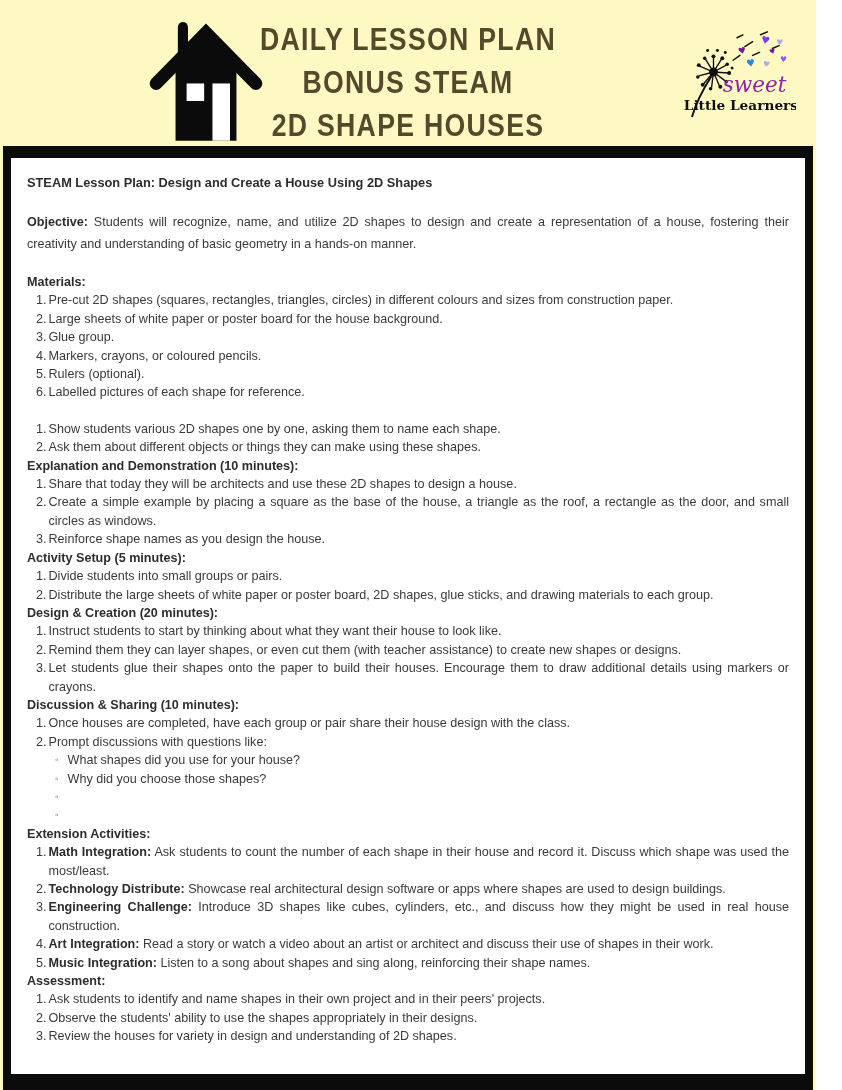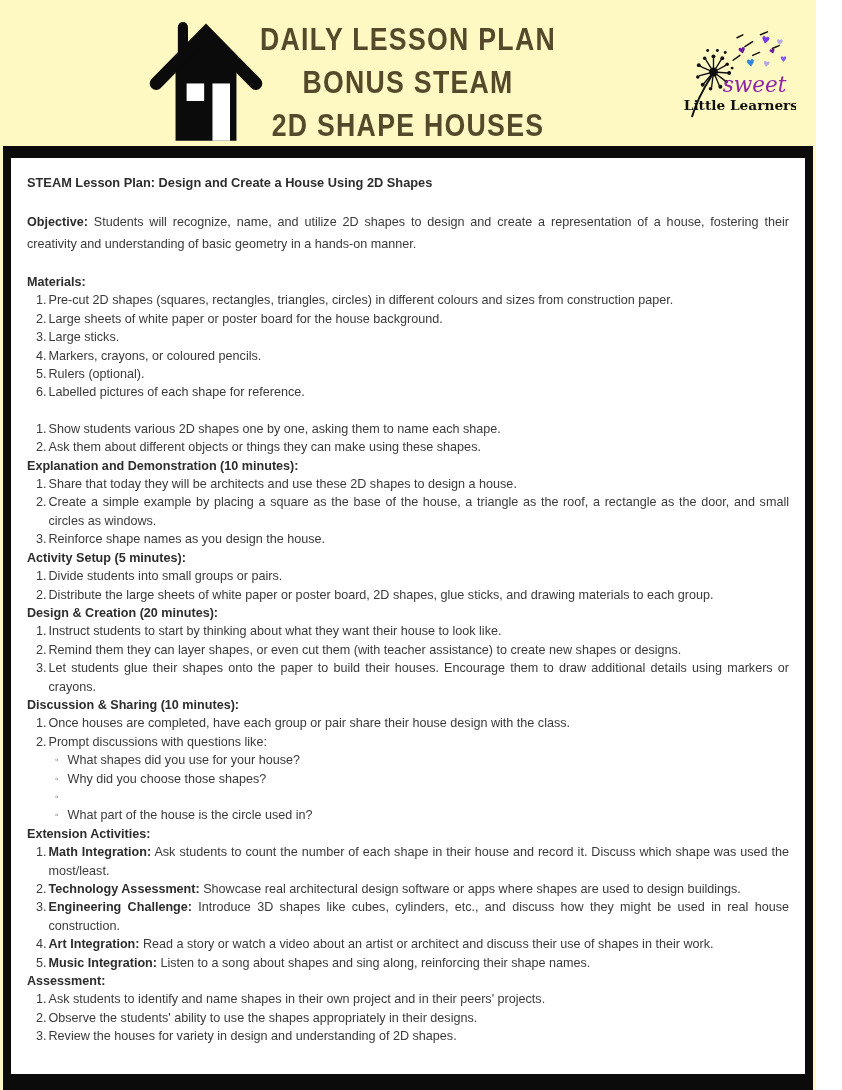--- a/index.html
+++ b/index.html
@@ -169,21 +169,21 @@
             <div class="li">
               <span class="num">1.</span>
               <span class="li-body">Pre-cut 2D shapes (squares, rectangles, triangles, circles) in different colours and sizes from construction paper.</span>
             </div>
             <div class="li">
               <span class="num">2.</span>
               <span class="li-body">Large sheets of white paper or poster board for the house background.</span>
             </div>
             <div class="li">
               <span class="num">3.</span>
-              <span class="li-body">Large sticks.</span>
+              <span class="li-body">Glue group.</span>
             </div>
             <div class="li">
               <span class="num">4.</span>
               <span class="li-body">Markers, crayons, or coloured pencils.</span>
             </div>
             <div class="li">
               <span class="num">5.</span>
               <span class="li-body">Rulers (optional).</span>
             </div>
             <div class="li">
@@ -259,33 +259,32 @@
               </div>
               <div class="sub-li">
                 <span class="sub-marker">◦</span>
                 <span>Why did you choose those shapes?</span>
               </div>
               <div class="sub-li">
                 <span class="sub-marker">◦</span>
               </div>
               <div class="sub-li">
                 <span class="sub-marker">◦</span>
-                <span>What part of the house is the circle used in?</span>
               </div>
             </div>
           </div>
           <div class="section">
             <p class="sec-heading">Extension Activities:</p>
             <div class="li">
               <span class="num">1.</span>
               <span class="li-body"><strong>Math Integration:</strong> Ask students to count the number of each shape in their house and record it. Discuss which shape was used the most/least.</span>
             </div>
             <div class="li">
               <span class="num">2.</span>
-              <span class="li-body"><strong>Technology Assessment:</strong> Showcase real architectural design software or apps where shapes are used to design buildings.</span>
+              <span class="li-body"><strong>Technology Distribute:</strong> Showcase real architectural design software or apps where shapes are used to design buildings.</span>
             </div>
             <div class="li">
               <span class="num">3.</span>
               <span class="li-body"><strong>Engineering Challenge:</strong> Introduce 3D shapes like cubes, cylinders, etc., and discuss how they might be used in real house construction.</span>
             </div>
             <div class="li">
               <span class="num">4.</span>
               <span class="li-body"><strong>Art Integration:</strong> Read a story or watch a video about an artist or architect and discuss their use of shapes in their work.</span>
             </div>
             <div class="li">

